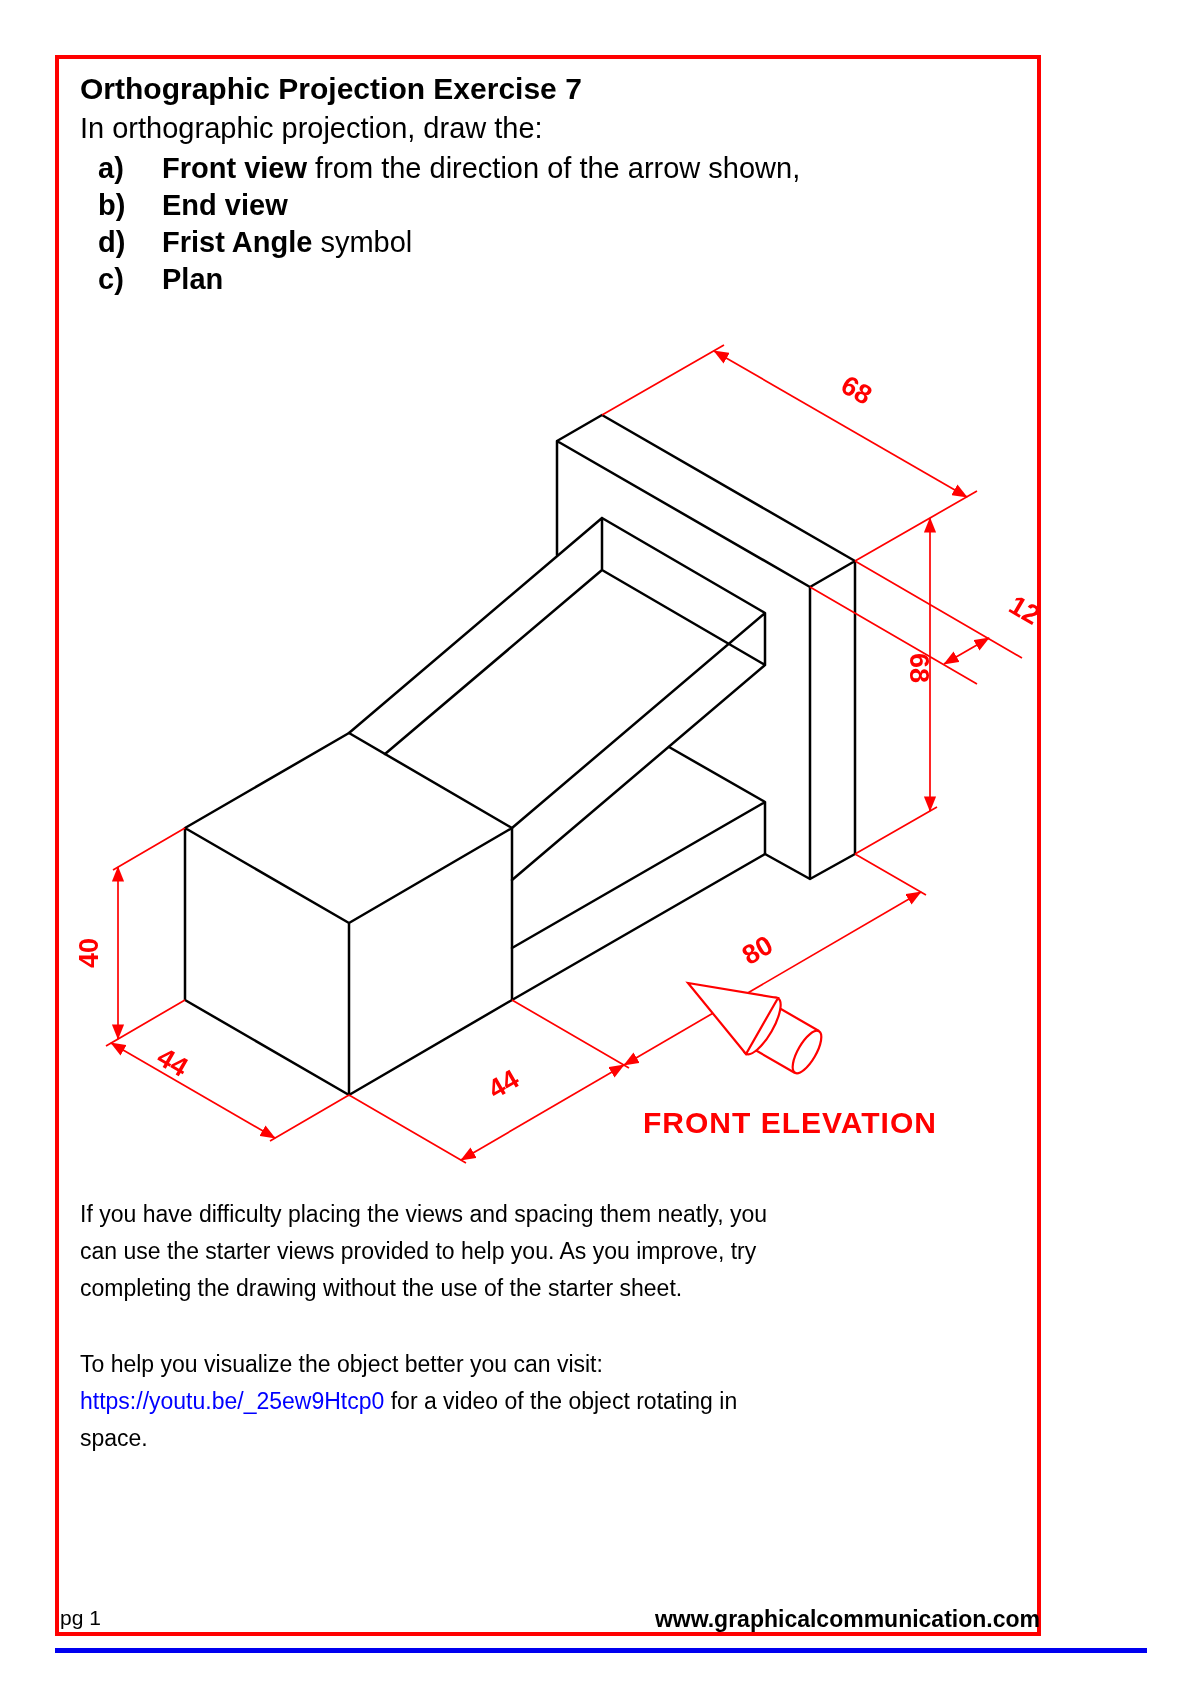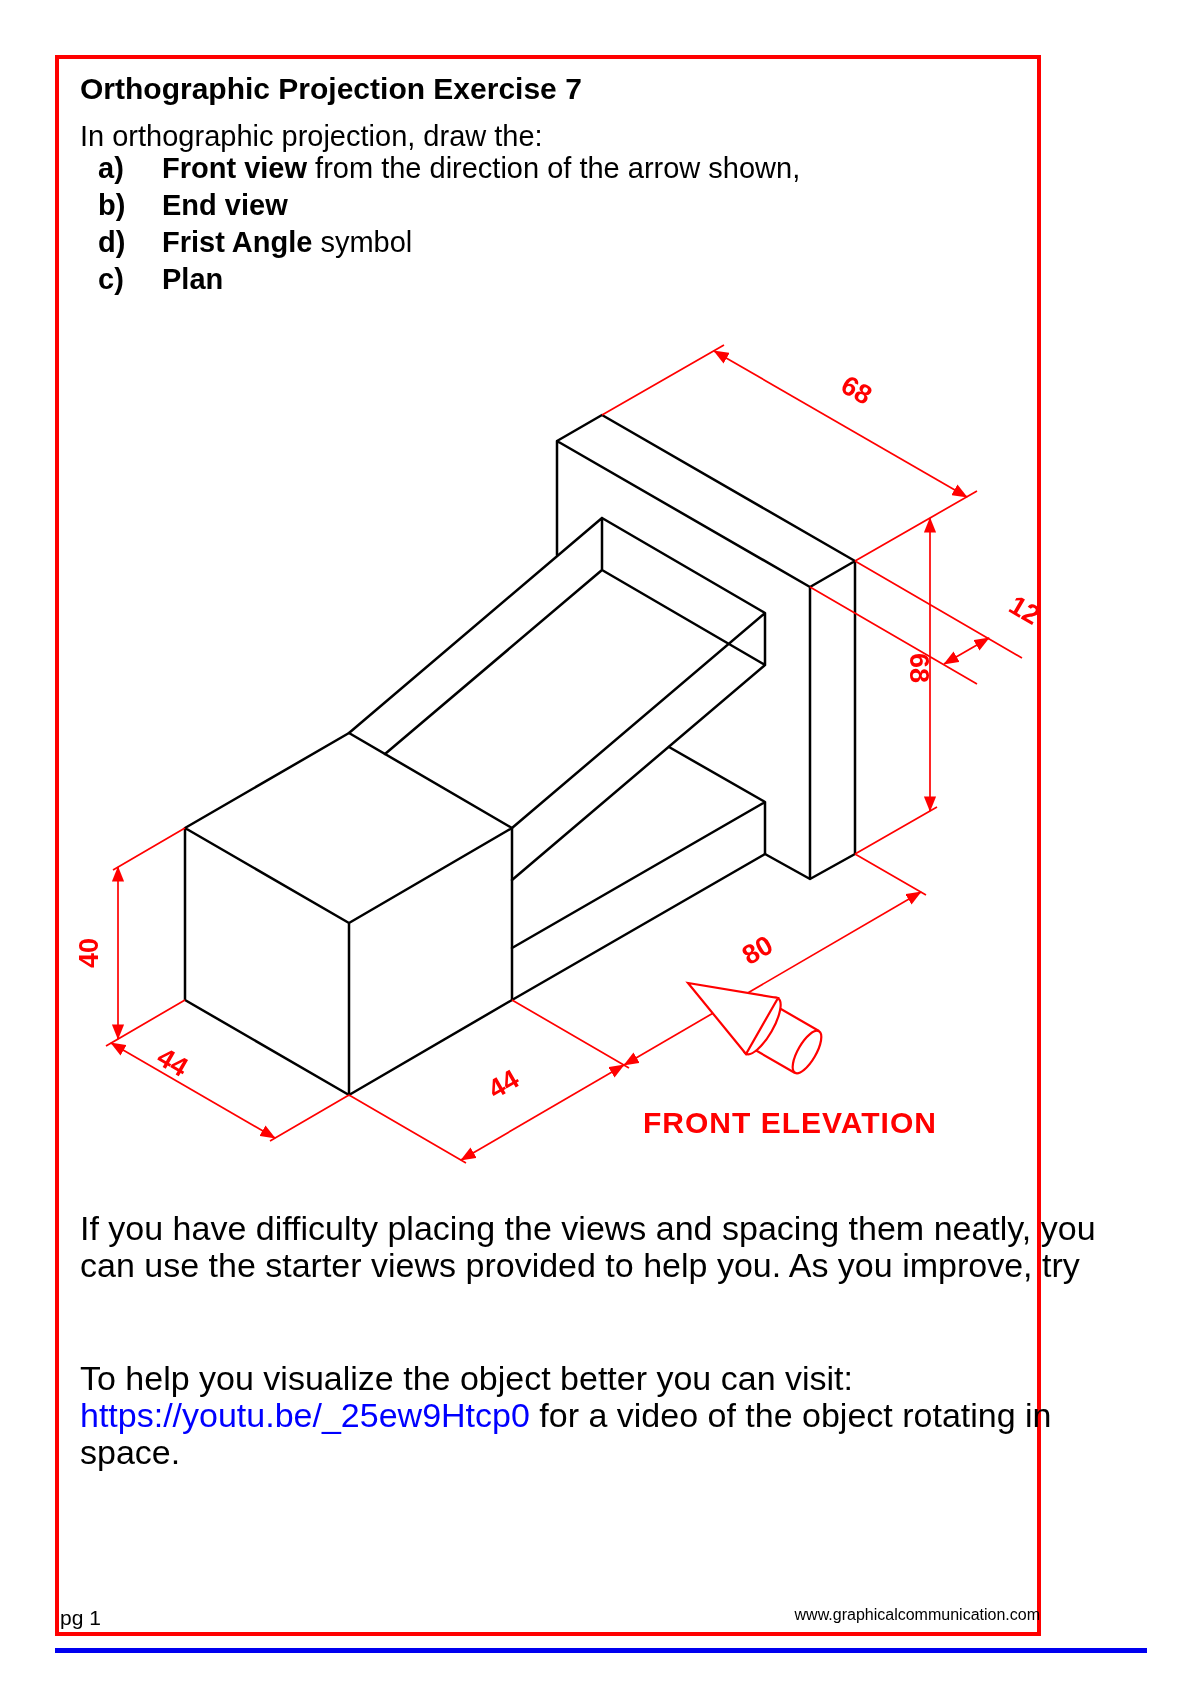--- a/index.html
+++ b/index.html
@@ -6,31 +6,31 @@
   body{
     width:1200px;height:1698px;position:relative;background:#ffffff;
     font-family:"Liberation Sans",sans-serif;color:#000;overflow:hidden;
   }
   .abs{position:absolute;}
   .frame{
     left:55px;top:55px;width:986px;height:1581px;
     border:4px solid #ff0000;box-sizing:border-box;
   }
   .title{left:80px;top:72px;font-size:30px;font-weight:bold;}
-  .intro{left:80px;top:120px;font-size:29px;}
+  .intro{left:80px;top:112px;font-size:29px;}
   .tasks{left:98px;top:150px;font-size:29px;}
   .task{height:37px;line-height:37px;white-space:nowrap;}
   .tlabel{display:inline-block;width:64px;font-weight:bold;}
   .tbold{font-weight:bold;}
-  .para{left:80px;font-size:34px;line-height:37px;margin-top:14px;}
+  .para{left:80px;font-size:23px;line-height:37px;}
   .p1{top:1196px;}
   .p2{top:1346px;}
   .link{color:#0000ff;text-align:center;}
   .footer-pg{left:60px;top:1606px;font-size:21px;}
-  .footer-site{right:160px;top:1606px;font-size:16px;font-weight:normal;}
+  .footer-site{right:160px;top:1606px;font-size:23px;font-weight:bold;}
   .bluebar{left:55px;top:1648px;width:1092px;height:5px;background:#0000f0;}
   svg.drawing{left:0;top:0;pointer-events:none;}
   .dimtext{font-size:27px;font-weight:bold;}
 </style>
 </head>
 <body>
 
 <div>
 
   <div class="abs frame"></div>
@@ -111,20 +111,21 @@
       <ellipse cx="762" cy="1026" rx="32" ry="11" transform="rotate(120 762 1026)" fill="#ffffff"></ellipse>
       <path d="M688,983 L746,1054 L778,998 Z" fill="#ffffff"></path>
     </g>
 
     <text x="790" y="1133" text-anchor="middle" fill="#ff0000" style="font-size:30px;font-weight:bold;letter-spacing:1px;">FRONT ELEVATION</text>
   </svg>
 
   <div class="abs para p1">
     <div>If you have difficulty placing the views and spacing them neatly, you</div>
     <div>can use the starter views provided to help you. As you improve, try</div>
+    <div>completing the drawing without the use of the starter sheet.</div>
   </div>
 
   <div class="abs para p2">
     <div>To help you visualize the object better you can visit:</div>
     <div>
       <span class="link">https://youtu.be/_25ew9Htcp0</span><span> for a video of the object rotating in</span>
     </div>
     <div>space.</div>
   </div>
 

